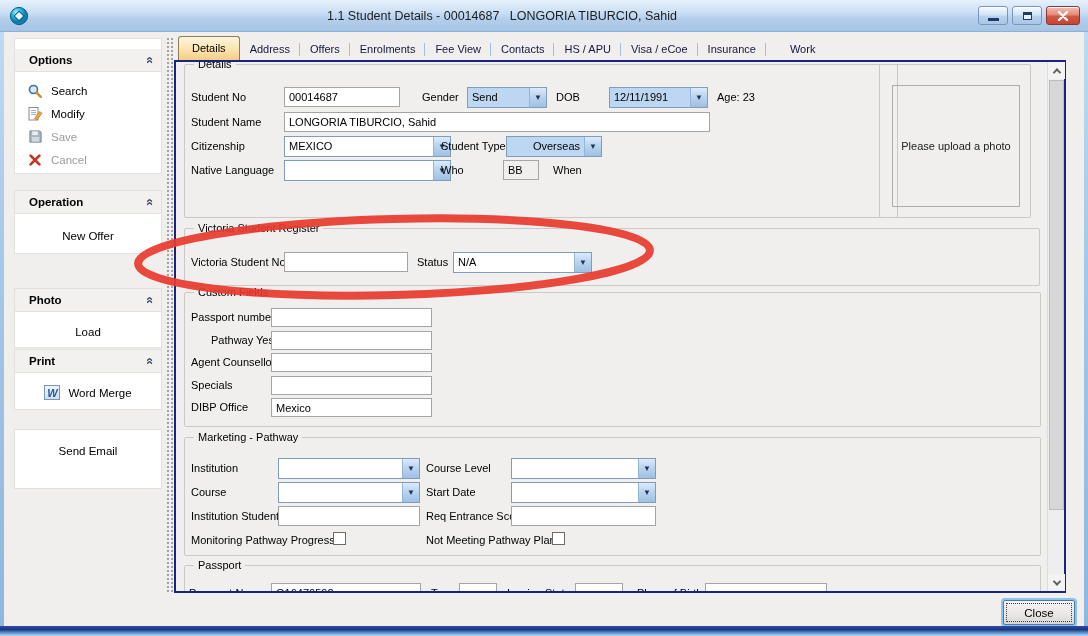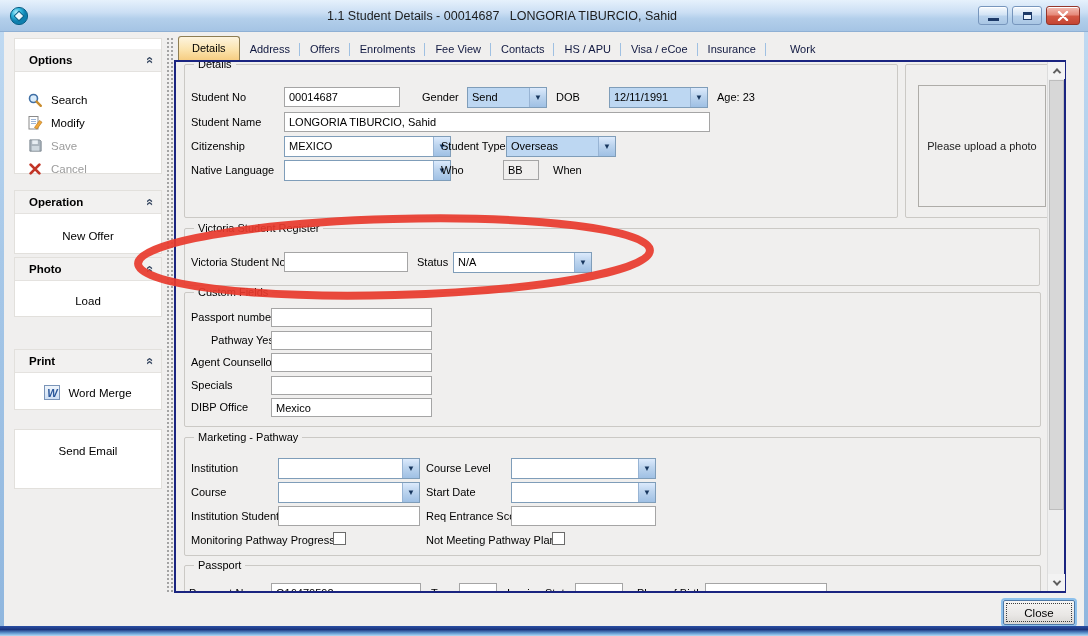--- a/index.html
+++ b/index.html
@@ -163,21 +163,21 @@
 
   <div id="body">
 
     <div>
 
       <div class="panel" style="top:6px; height:136px; padding-top:10px;">
         <div class="panel-header">
           <span class="ph-title">Options</span>
           <span class="chev">«</span>
         </div>
-        <div style="padding-top:16px;">
+        <div style="padding-top:7px;">
           <div class="side-item">
             <span class="ic">
               <svg width="16" height="16" viewBox="0 0 16 16">
                   <circle cx="6.5" cy="6.5" r="4" fill="#d9ecfb" stroke="#3f6fa5" stroke-width="1.6"></circle>
                   <line x1="9.6" y1="9.6" x2="13.8" y2="13.8" stroke="#c98c2e" stroke-width="2.4" stroke-linecap="round"></line>
                 </svg>
             </span>
             <span class="side-label">Search</span>
           </div>
           <div class="side-item">
@@ -216,21 +216,21 @@
       <div class="panel" style="top:158px; height:64px;">
         <div class="panel-header">
           <span class="ph-title">Operation</span>
           <span class="chev">«</span>
         </div>
         <div class="side-item centered" style="margin-top:10px;">
           <span class="side-label">New Offer</span>
         </div>
       </div>
 
-      <div class="panel" style="top:225px; height:60px;">
+      <div class="panel" style="top:256px; height:60px;">
         <div class="panel-header">
           <span class="ph-title">Photo</span>
           <span class="chev">«</span>
         </div>
         <div class="side-item centered" style="margin-top:8px;">
           <span class="side-label">Load</span>
         </div>
       </div>
 
       <div class="panel" style="top:317px; height:61px;">
@@ -294,40 +294,40 @@
           <input class="txt" style="left: 99px; top: 47px; width: 426px;" value="LONGORIA TIBURCIO, Sahid">
 
           <span class="lbl" style="left:6px; top:75px;">Citizenship</span>
           <div class="combo" style="left:99px; top:71px; width:167px;">
             <span class="val">MEXICO</span>
             <span class="btn">
                 <span class="arrow">▼</span>
               </span>
           </div>
           <span class="lbl" style="left:256px; top:75px;">Student Type</span>
-          <div class="combo blue" style="left:321px; top:71px; width:110px;">
+          <div class="combo blue" style="left:321px; top:71px; width:96px;text-align:right;">
             <span class="val">Overseas</span>
             <span class="btn">
                 <span class="arrow">▼</span>
               </span>
           </div>
 
           <span class="lbl" style="left:6px; top:99px;">Native Language</span>
           <div class="combo" style="left:99px; top:95px; width:167px;">
             <span class="val"></span>
             <span class="btn">
                 <span class="arrow">▼</span>
               </span>
           </div>
           <span class="lbl" style="left:256px; top:99px;">Who</span>
           <input class="txt ro" style="left: 318px; top: 95px; width: 36px;" readonly="" value="BB">
           <span class="lbl" style="left:368px; top:99px;">When</span>
         </div>
 
-        <div class="groupbox" style="left:729px; top:2px; width:152px; height:154px;">
+        <div class="groupbox" style="left:703px; top:2px; width:152px; height:154px;">
           <div id="photo-inner">
             <span>Please upload a photo</span>
           </div>
         </div>
 
         <div class="groupbox" style="left:8px; top:166px; width:856px; height:58px;">
           <span class="legend">Victoria Student Register</span>
           <span class="lbl" style="left:6px; top:27px;">Victoria Student No</span>
           <input class="txt" style="left: 99px; top: 23px; width: 124px;" value="">
           <span class="lbl" style="left:232px; top:27px;">Status</span>

